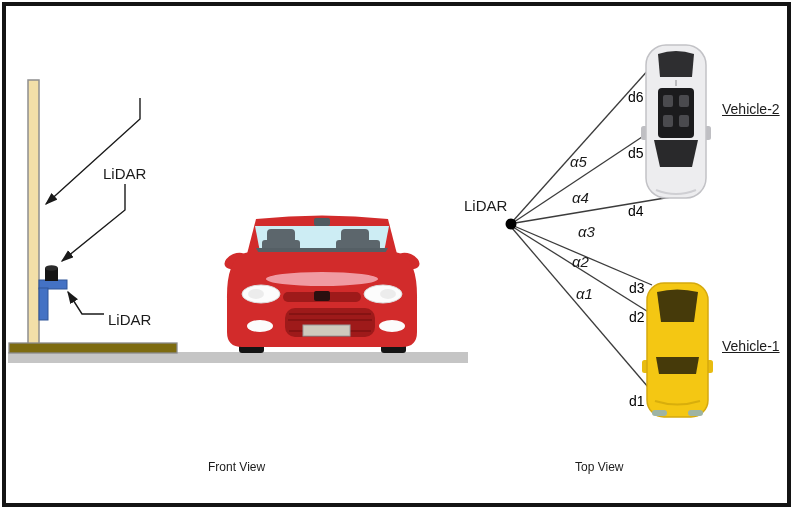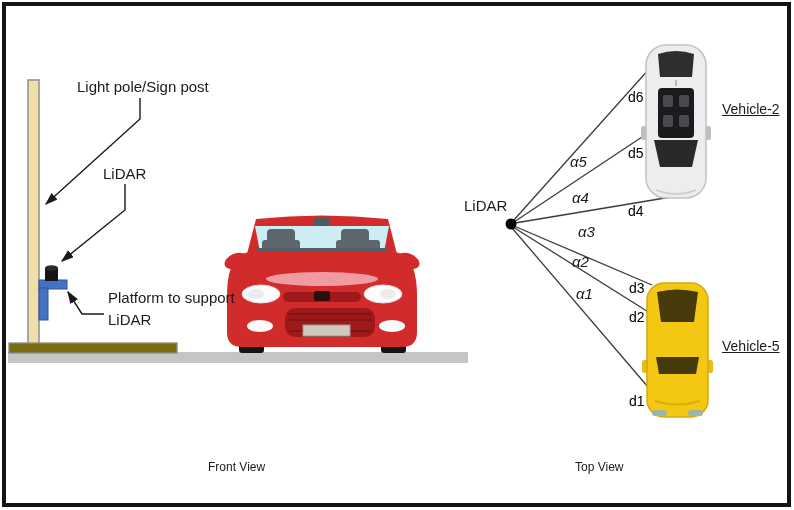--- a/index.html
+++ b/index.html
@@ -132,30 +132,28 @@
         <rect x="647" y="283" width="61" height="134" rx="17" fill="#F4C713" stroke="#D5A90E" stroke-width="1.5"></rect>
         <path d="M657,292 Q677,287 698,292 L694,322 L661,322 Z" fill="#463A0A"></path>
         <path d="M656,357 L699,357 L696,374 L659,374 Z" fill="#463A0A"></path>
         <path d="M655,401 Q677,408 700,401" stroke="#D8AE0C" stroke-width="2" fill="none"></path>
         <rect x="652" y="410" width="15" height="6" rx="3" fill="#9EB4A4"></rect>
         <rect x="688" y="410" width="15" height="6" rx="3" fill="#9EB4A4"></rect>
       </g>
     </g>
   </svg>
 
-  <div class="lbl" style="left:77px;top:79px">Light pole/Sign post</div>
   <div class="lbl" style="left:103px;top:166px">LiDAR</div>
-  <div class="lbl" style="left:108px;top:290px">Platform to support</div>
   <div class="lbl" style="left:108px;top:312px">LiDAR</div>
   <div class="lbl cap" style="left:208px;top:461px">Front View</div>
 
   <div class="lbl" style="left:464px;top:198px">LiDAR</div>
   <div class="lbl cap" style="left:575px;top:461px">Top View</div>
   <div class="lbl veh" style="left:722px;top:102px">Vehicle-2</div>
-  <div class="lbl veh" style="left:722px;top:339px">Vehicle-5</div>
+  <div class="lbl veh" style="left:722px;top:339px">Vehicle-1</div>
 
   <div class="lbl al" style="left:570px;top:154px">α5</div>
   <div class="lbl al" style="left:572px;top:190px">α4</div>
   <div class="lbl al" style="left:578px;top:224px">α3</div>
   <div class="lbl al" style="left:572px;top:254px">α2</div>
   <div class="lbl al" style="left:576px;top:286px">α1</div>
 
   <div class="lbl dl" style="left:628px;top:90px">d6</div>
   <div class="lbl dl" style="left:628px;top:146px">d5</div>
   <div class="lbl dl" style="left:628px;top:204px">d4</div>

